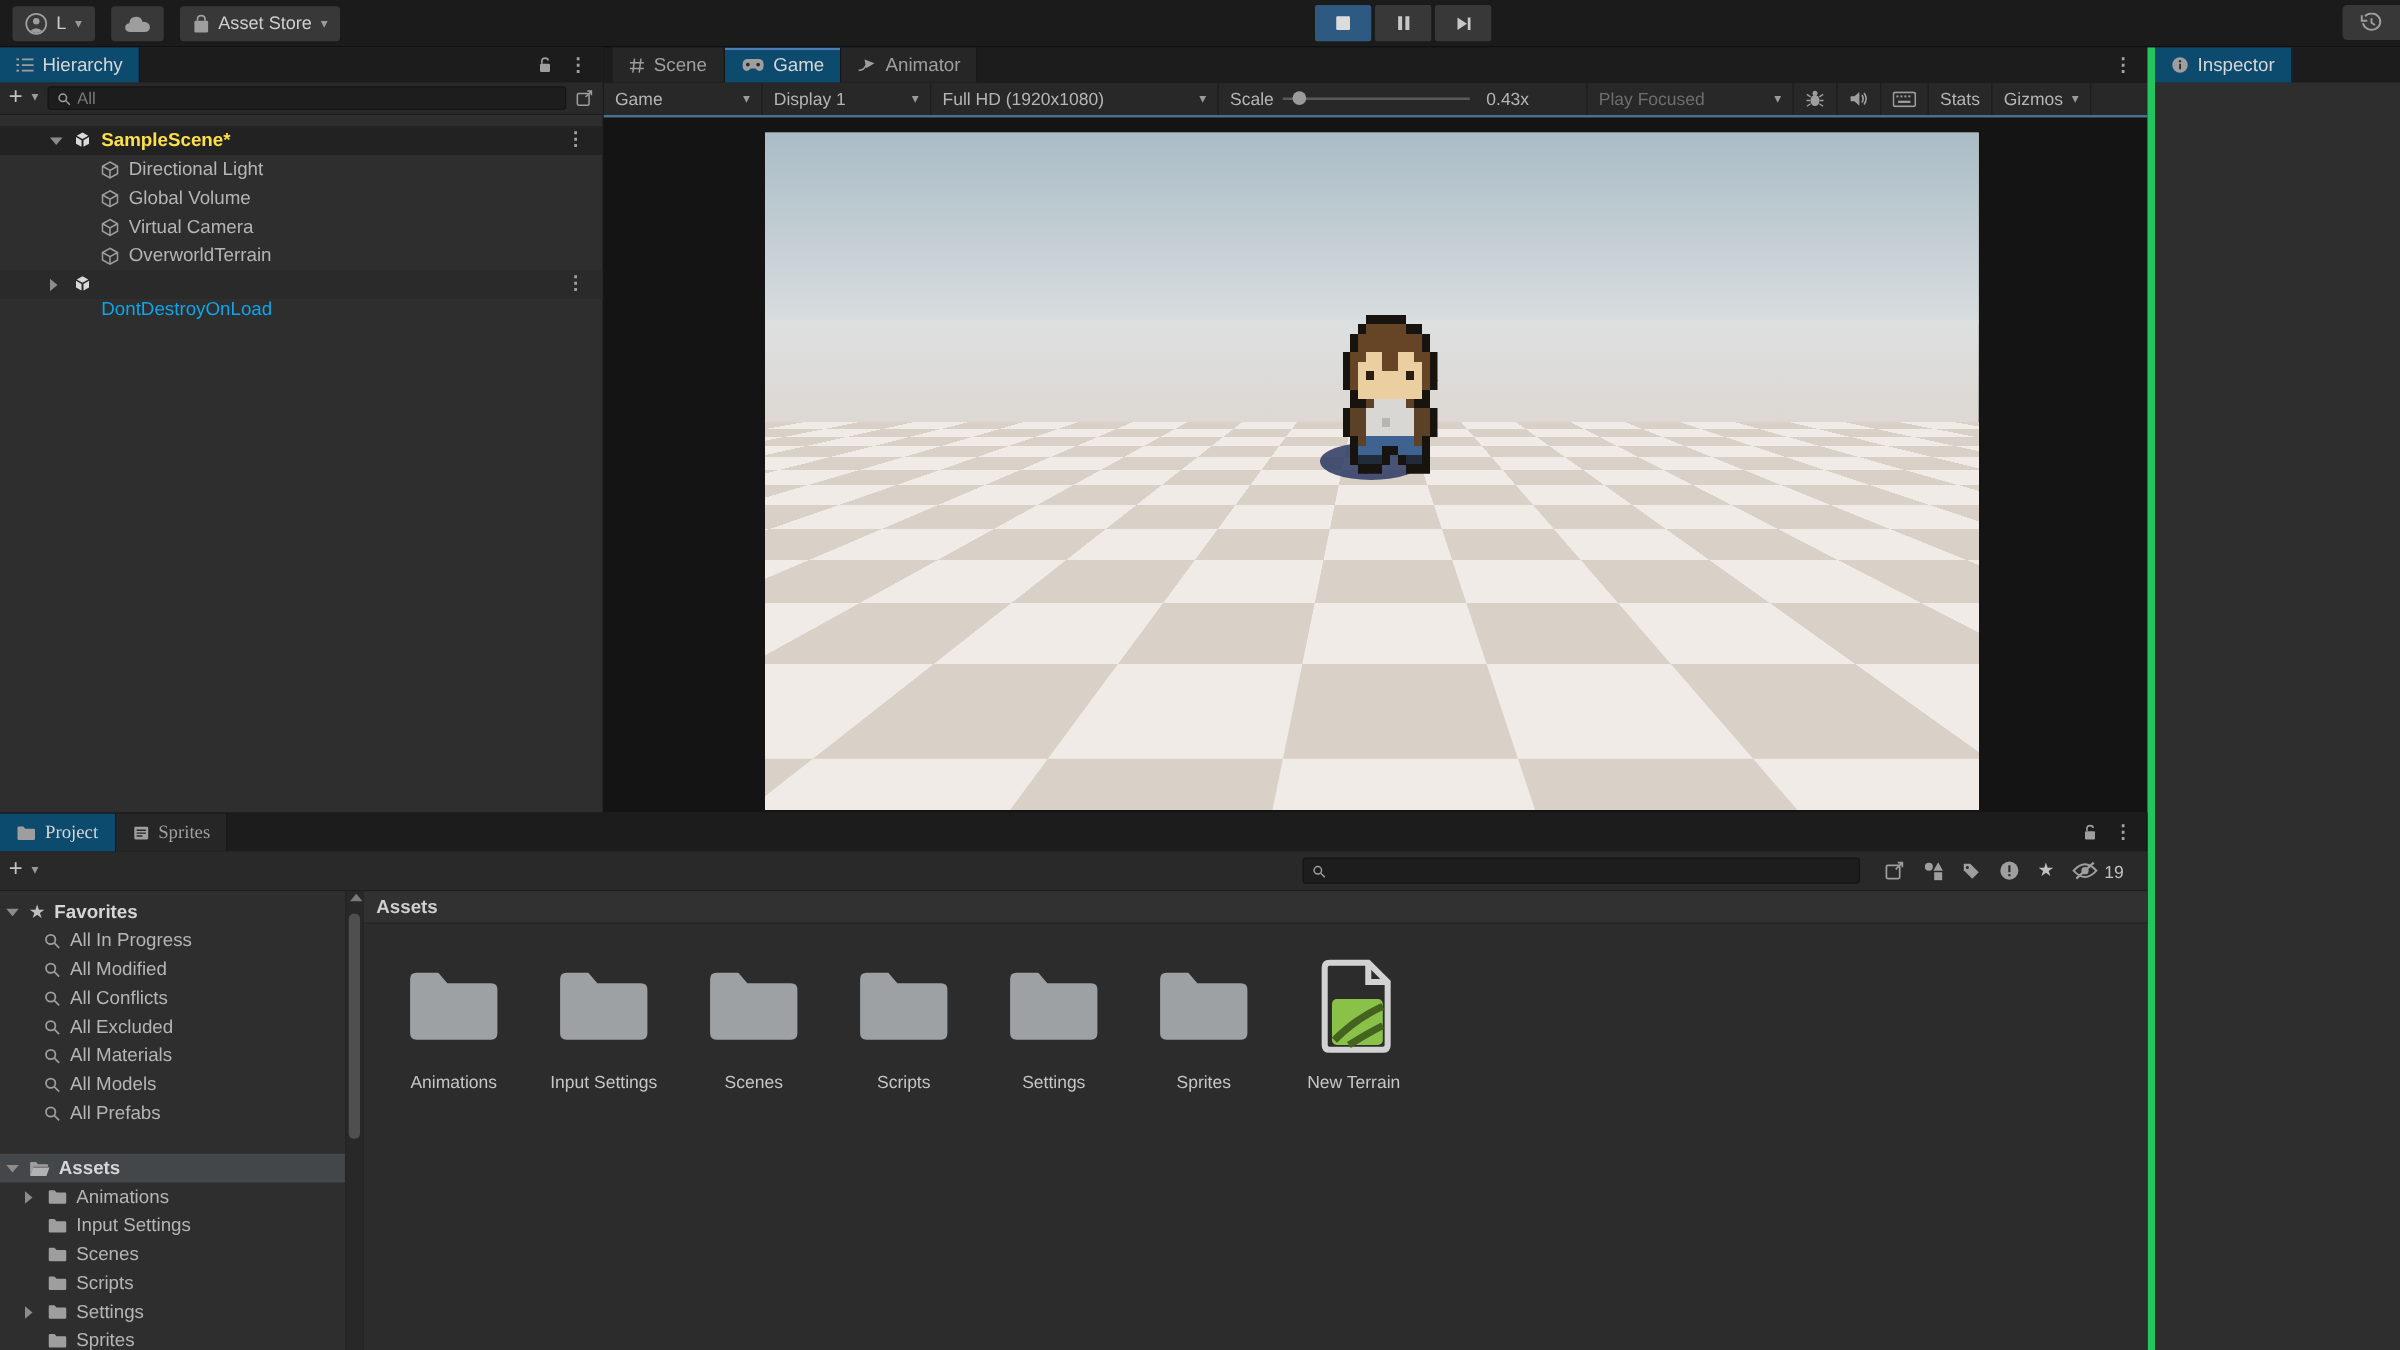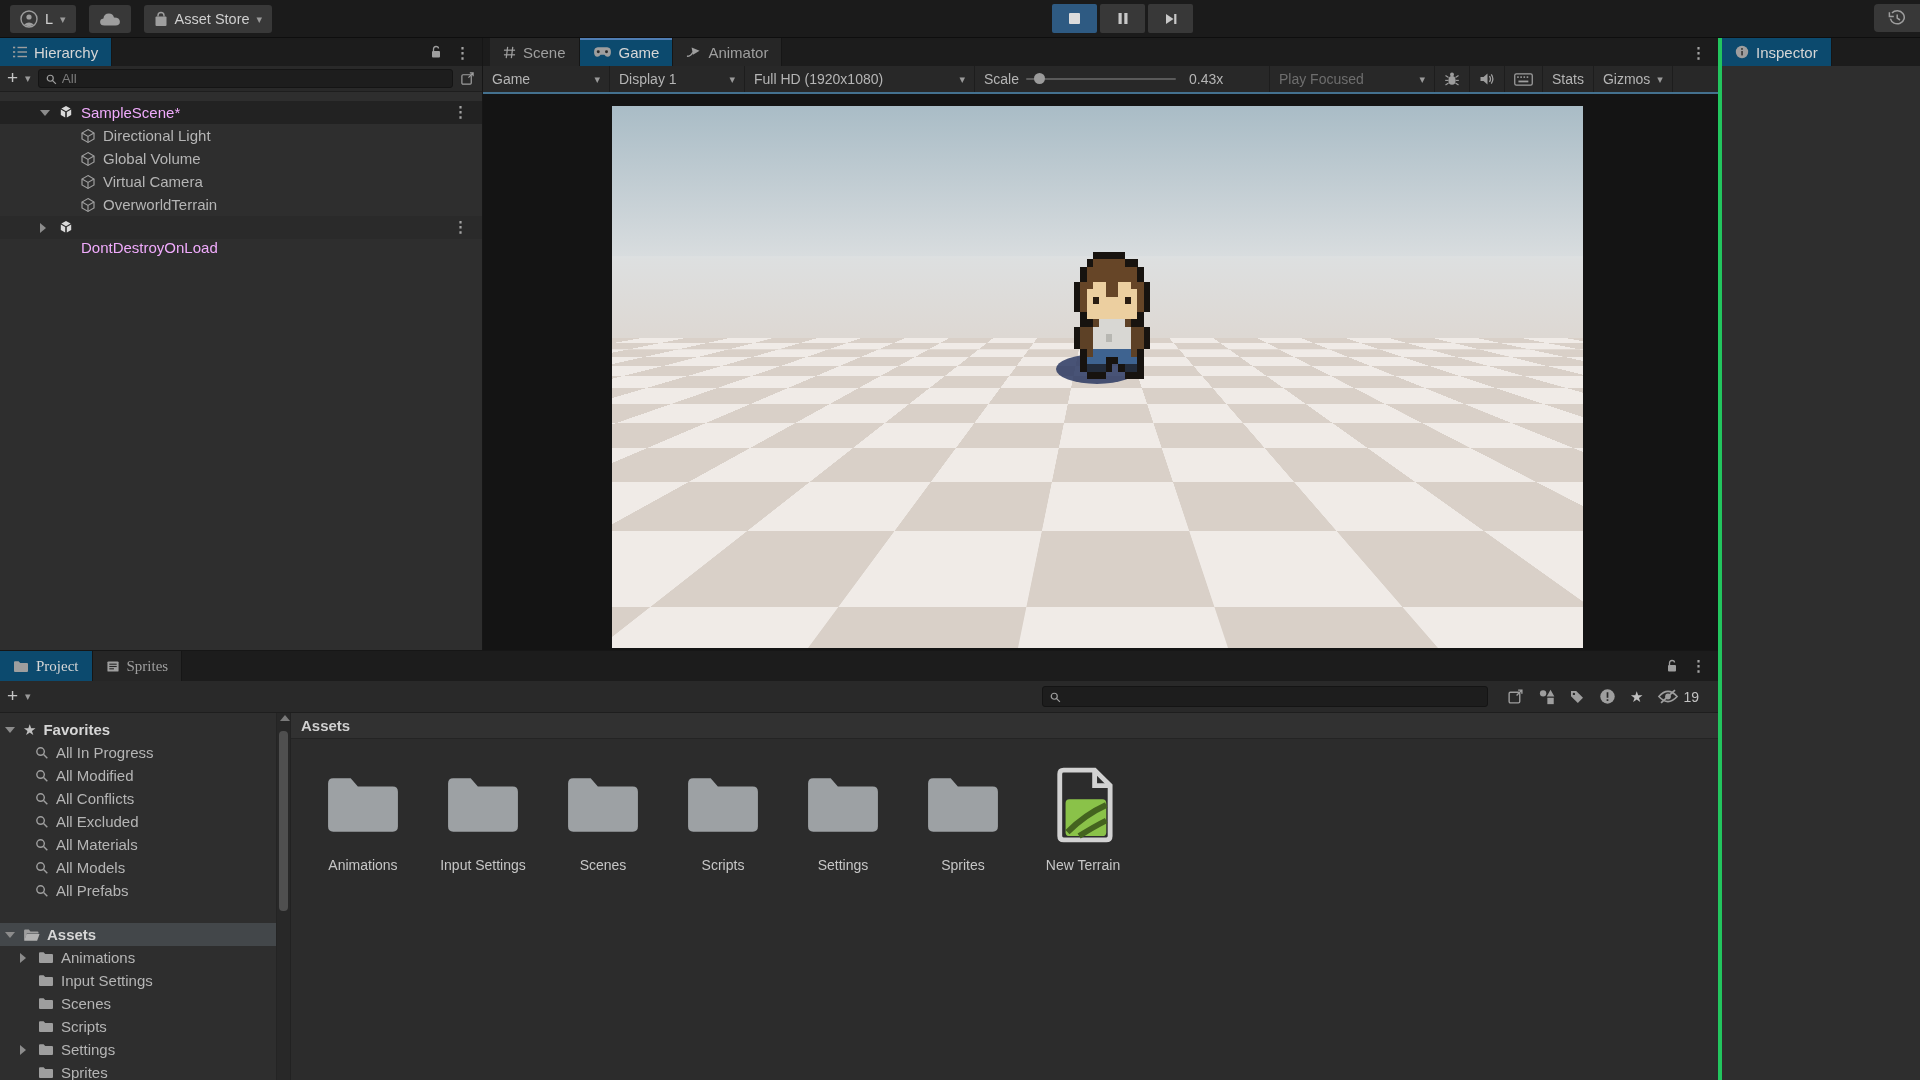--- a/index.html
+++ b/index.html
@@ -47,22 +47,22 @@
   .tri.right{border-top:5px solid transparent;border-bottom:5px solid transparent;border-left:6px solid #8c8c8c;}
 
   
   .hierarchy{left:0;top:38px;width:483px;height:612px;border-right:1px solid #161616;}
   .tree{position:relative;padding-top:9px;}
   .trow{height:23px;display:flex;align-items:center;position:relative;font-size:15px;color:#b5b5b5;}
   .trow .slot{width:18px;display:flex;justify-content:flex-start;flex:none;}
   .trow .lbl{margin-left:7px;white-space:nowrap;}
   .hrow.scene{background:#222222;}
   .hrow.scene.dim2{background:#2a2a2a;}
-  .hrow.bold .lbl{font-weight:normal;color:#f0abfc;}
-  .hrow.dim .lbl{color:#f0abfc;margin-top:40px;}
+  .hrow.bold .lbl{font-weight:bold;color:#fde047;}
+  .hrow.dim .lbl{color:#0ea5e9;margin-top:40px;}
   .hrow .badge{position:absolute;left:427px;top:3px;width:22px;height:17px;}
   .hrow .kebab{position:absolute;right:14px;top:3px;}
 
   
   .center{left:483px;top:38px;width:1235px;height:612px;background:#161616;}
   .center .tab:first-child{margin-left:7px;}
   .gamebar{height:26px;background:#282828;display:flex;align-items:stretch;font-size:14px;color:#b5b5b5;}
   .gcell{display:flex;align-items:center;gap:7px;padding:0 9px;border-right:1px solid #1d1d1d;}
   .gcell.dd{justify-content:space-between;}
   .disabled-txt{color:#6e6e6e;}
@@ -76,21 +76,21 @@
           transform-origin:50% 100%;transform:perspective(560px) rotateX(55deg);
           background-image:conic-gradient(#d9d0c8 0 25%,#f0ebe7 0 50%,#d9d0c8 0 75%,#f0ebe7 0);
           background-size:420px 420px;}
   .haze{position:absolute;left:0;top:150px;width:100%;height:80px;
         background:linear-gradient(rgba(221,224,225,.95),rgba(221,224,225,0));}
   .char-shadow{position:absolute;left:444px;top:248px;width:82px;height:30px;border-radius:50%;
                background:rgba(42,56,98,.85);}
   #char-sprite{position:absolute;left:462px;top:146px;width:76px;height:127px;shape-rendering:crispEdges;}
 
   
-  .inspector{left:1718px;top:38px;width:202px;height:1042px;border-left:4px solid #22c55e;}
+  .inspector{left:1718px;top:38px;width:202px;height:1042px;border-left:6px solid #22c55e;}
 
   
   .project{left:0;top:650px;width:1718px;height:430px;border-top:1px solid #161616;}
   .project .tabstrip{height:30px;font-family:Liberation Serif, serif;}
   .project .minibar{height:32px;}
   .psearch{margin-left:auto;width:446px;height:21px;background:#1d1d1d;border:1px solid #141414;
            border-radius:3px;display:flex;align-items:center;gap:6px;padding:0 6px;}
   .psearch input{flex:1;background:transparent;border:none;outline:none;color:#bdbdbd;font-size:13.5px;}
   .ptools{display:flex;align-items:center;gap:14px;padding:0 12px;}
   .eye-count{display:flex;align-items:center;gap:4px;color:#c2c2c2;font-size:14px;}

